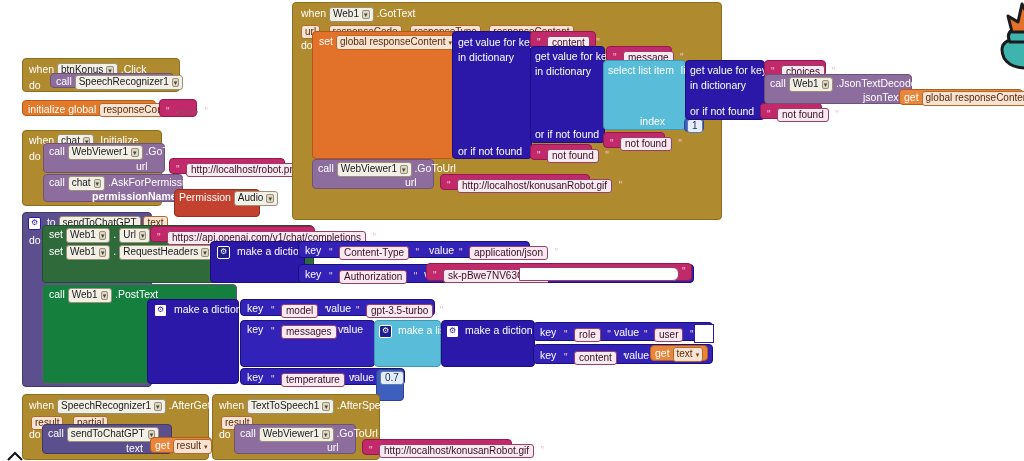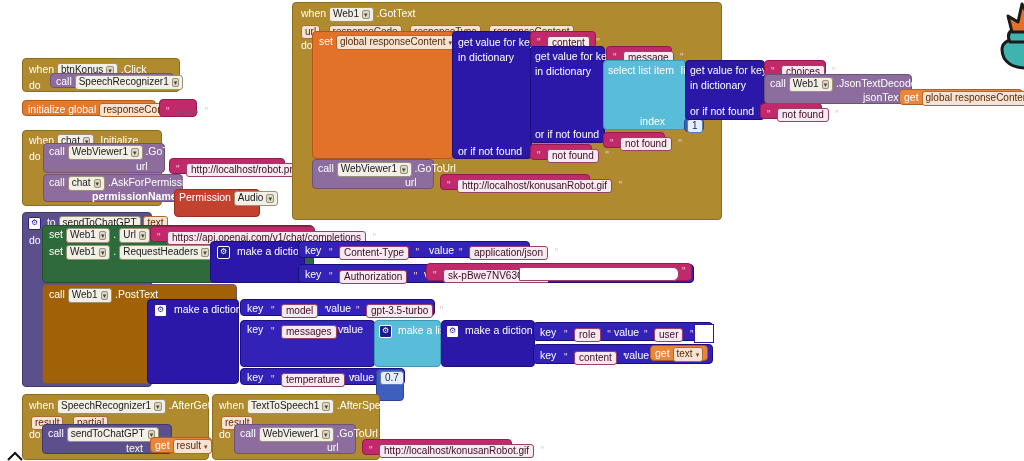--- a/index.html
+++ b/index.html
@@ -12,21 +12,21 @@
   .blk{position:absolute;box-sizing:border-box;border-radius:4px;
        border:1px solid rgba(0,0,0,.35);}
   .lbl{color:#ffffff;font-size:10.5px;line-height:12px;white-space:nowrap;}
 
   
   .gold{background:#b08a2e;border-color:#8d6d1f;}
   
   .proc{background:#5b4f8e;border-color:#423969;}
   
   .call{background:#8d6d9d;border-color:#6d5279;}
-  .call2{background:#a16207;border-color:#6d5279;}
+  .call2{background:#15803d;border-color:#6d5279;}
   
   .orange{background:#e2792b;border-color:#b45c18;}
   .orange2{background:#e8863c;border-color:#b45c18;}
   
   .pink{background:#c2296b;border-color:#95194f;}
   
   .dict{background:#2b18a8;border-color:#1c0f7a;}
   .dict2{background:#3322b8;border-color:#1c0f7a;}
   
   .list{background:#59bcd9;border-color:#3f99b4;}

